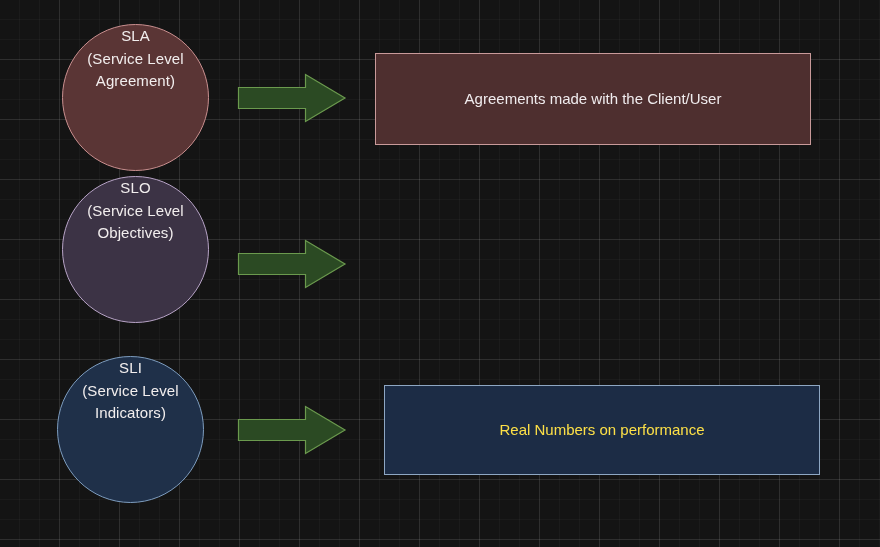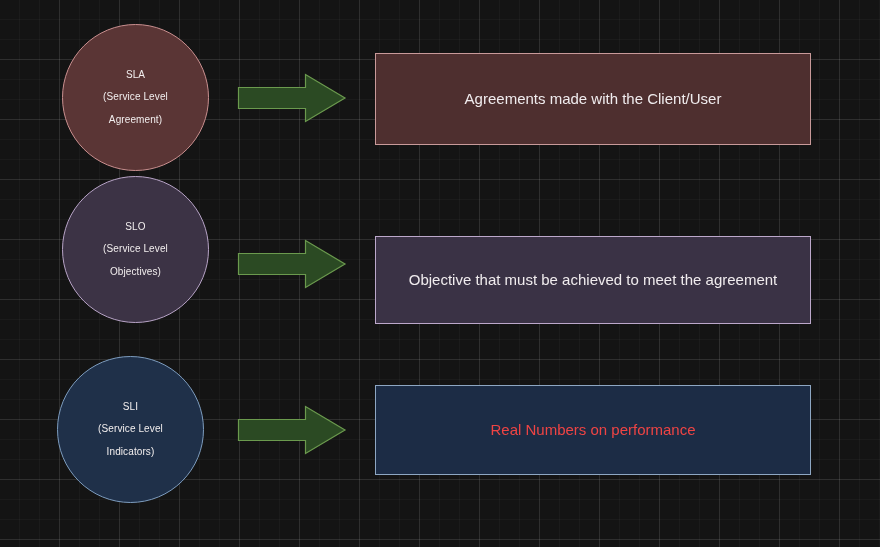--- a/index.html
+++ b/index.html
@@ -32,25 +32,25 @@
   
   .node-circle {
     position: absolute;
     width: 147px;
     height: 147px;
     border-radius: 50%;
     border-width: 1px;
     border-style: solid;
     box-sizing: border-box;
     display: flex;
-    align-items: center;
+    align-items: flex-start;
     justify-content: center;
     text-align: center;
     color: #f2eeee;
-    font-size: 10px;
+    font-size: 15px;
     line-height: 22.5px;
     letter-spacing: 0.1px;
     padding: 0 8px;
     box-sizing: border-box;
   }
   .node-circle .circle-text { display: block; white-space: pre-line; }
 
   #circle-sla { left: 62px; top: 24px;  background: #5a3535; border-color: #c98f8f; }
   #circle-slo { left: 62px; top: 176px; background: #3c3345; border-color: #b7a3c6; }
   #circle-sli { left: 57px; top: 356px; background: #1f3049; border-color: #7d9cbe; }
@@ -115,33 +115,30 @@
 (Service Level
 Objectives)</span>
   </div>
 
   <div class="arrow" id="arrow-slo">
     <svg viewBox="0 0 108 50" xmlns="http://www.w3.org/2000/svg" aria-hidden="true">
       <polygon points="0.5,14.5 67.5,14.5 67.5,1.5 107,25 67.5,48.5 67.5,35.5 0.5,35.5" fill="#2b4a23" stroke="#6b9a4e" stroke-width="1.2" stroke-linejoin="miter"></polygon>
     </svg>
   </div>
 
-  <div class="node-box" id="box-slo" style="background: rgb(58, 50, 69); border-color: rgb(188, 168, 203); color: rgb(240, 236, 238);">
-    <span>Objective that must be achieved to meet the agreement</span>
-  </div>
 
   <div class="node-circle" id="circle-sli" style="background: rgb(31, 48, 73); border-color: rgb(125, 156, 190); color: rgb(242, 238, 238);">
     <span class="circle-text">SLI
 (Service Level
 Indicators)</span>
   </div>
 
   <div class="arrow" id="arrow-sli">
     <svg viewBox="0 0 108 50" xmlns="http://www.w3.org/2000/svg" aria-hidden="true">
       <polygon points="0.5,14.5 67.5,14.5 67.5,1.5 107,25 67.5,48.5 67.5,35.5 0.5,35.5" fill="#2b4a23" stroke="#6b9a4e" stroke-width="1.2" stroke-linejoin="miter"></polygon>
     </svg>
   </div>
 
-  <div class="node-box" id="box-sli" style="background: rgb(28, 44, 69); border-color: rgb(142, 167, 195); color: #ef4444;">
+  <div class="node-box" id="box-sli" style="background: rgb(28, 44, 69); border-color: rgb(142, 167, 195); color: #fde047; margin-left: 9px;">
     <span>Real Numbers on performance</span>
   </div>
 
 </div>
 
 </body></html>

